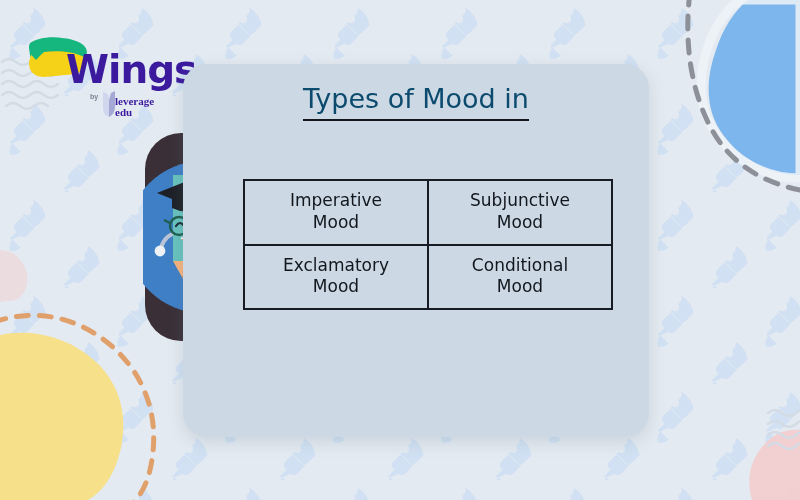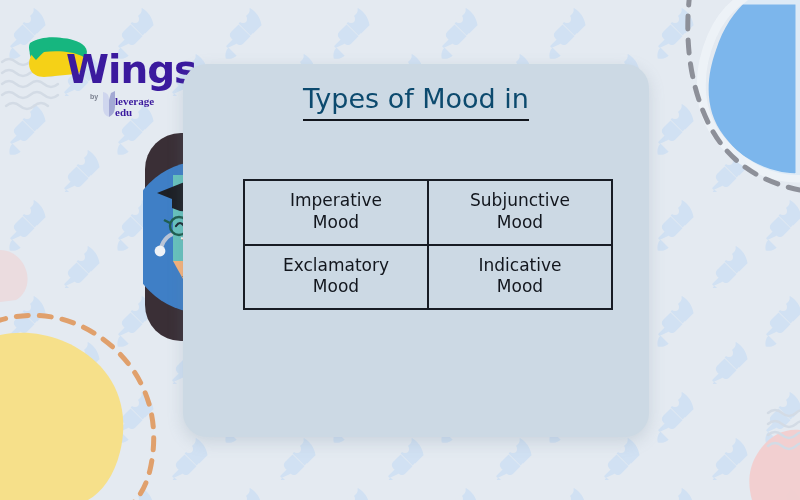--- a/index.html
+++ b/index.html
@@ -215,21 +215,21 @@
             <span>Subjunctive</span><br>
             <span>Mood</span>
           </td>
         </tr>
         <tr>
           <td>
             <span>Exclamatory</span><br>
             <span>Mood</span>
           </td>
           <td>
-            <span>Indicative</span><br>
+            <span>Conditional</span><br>
             <span>Mood</span>
           </td>
         </tr>
       </tbody>
     </table>
   </div>
 
 </div>
 
 </body></html>

